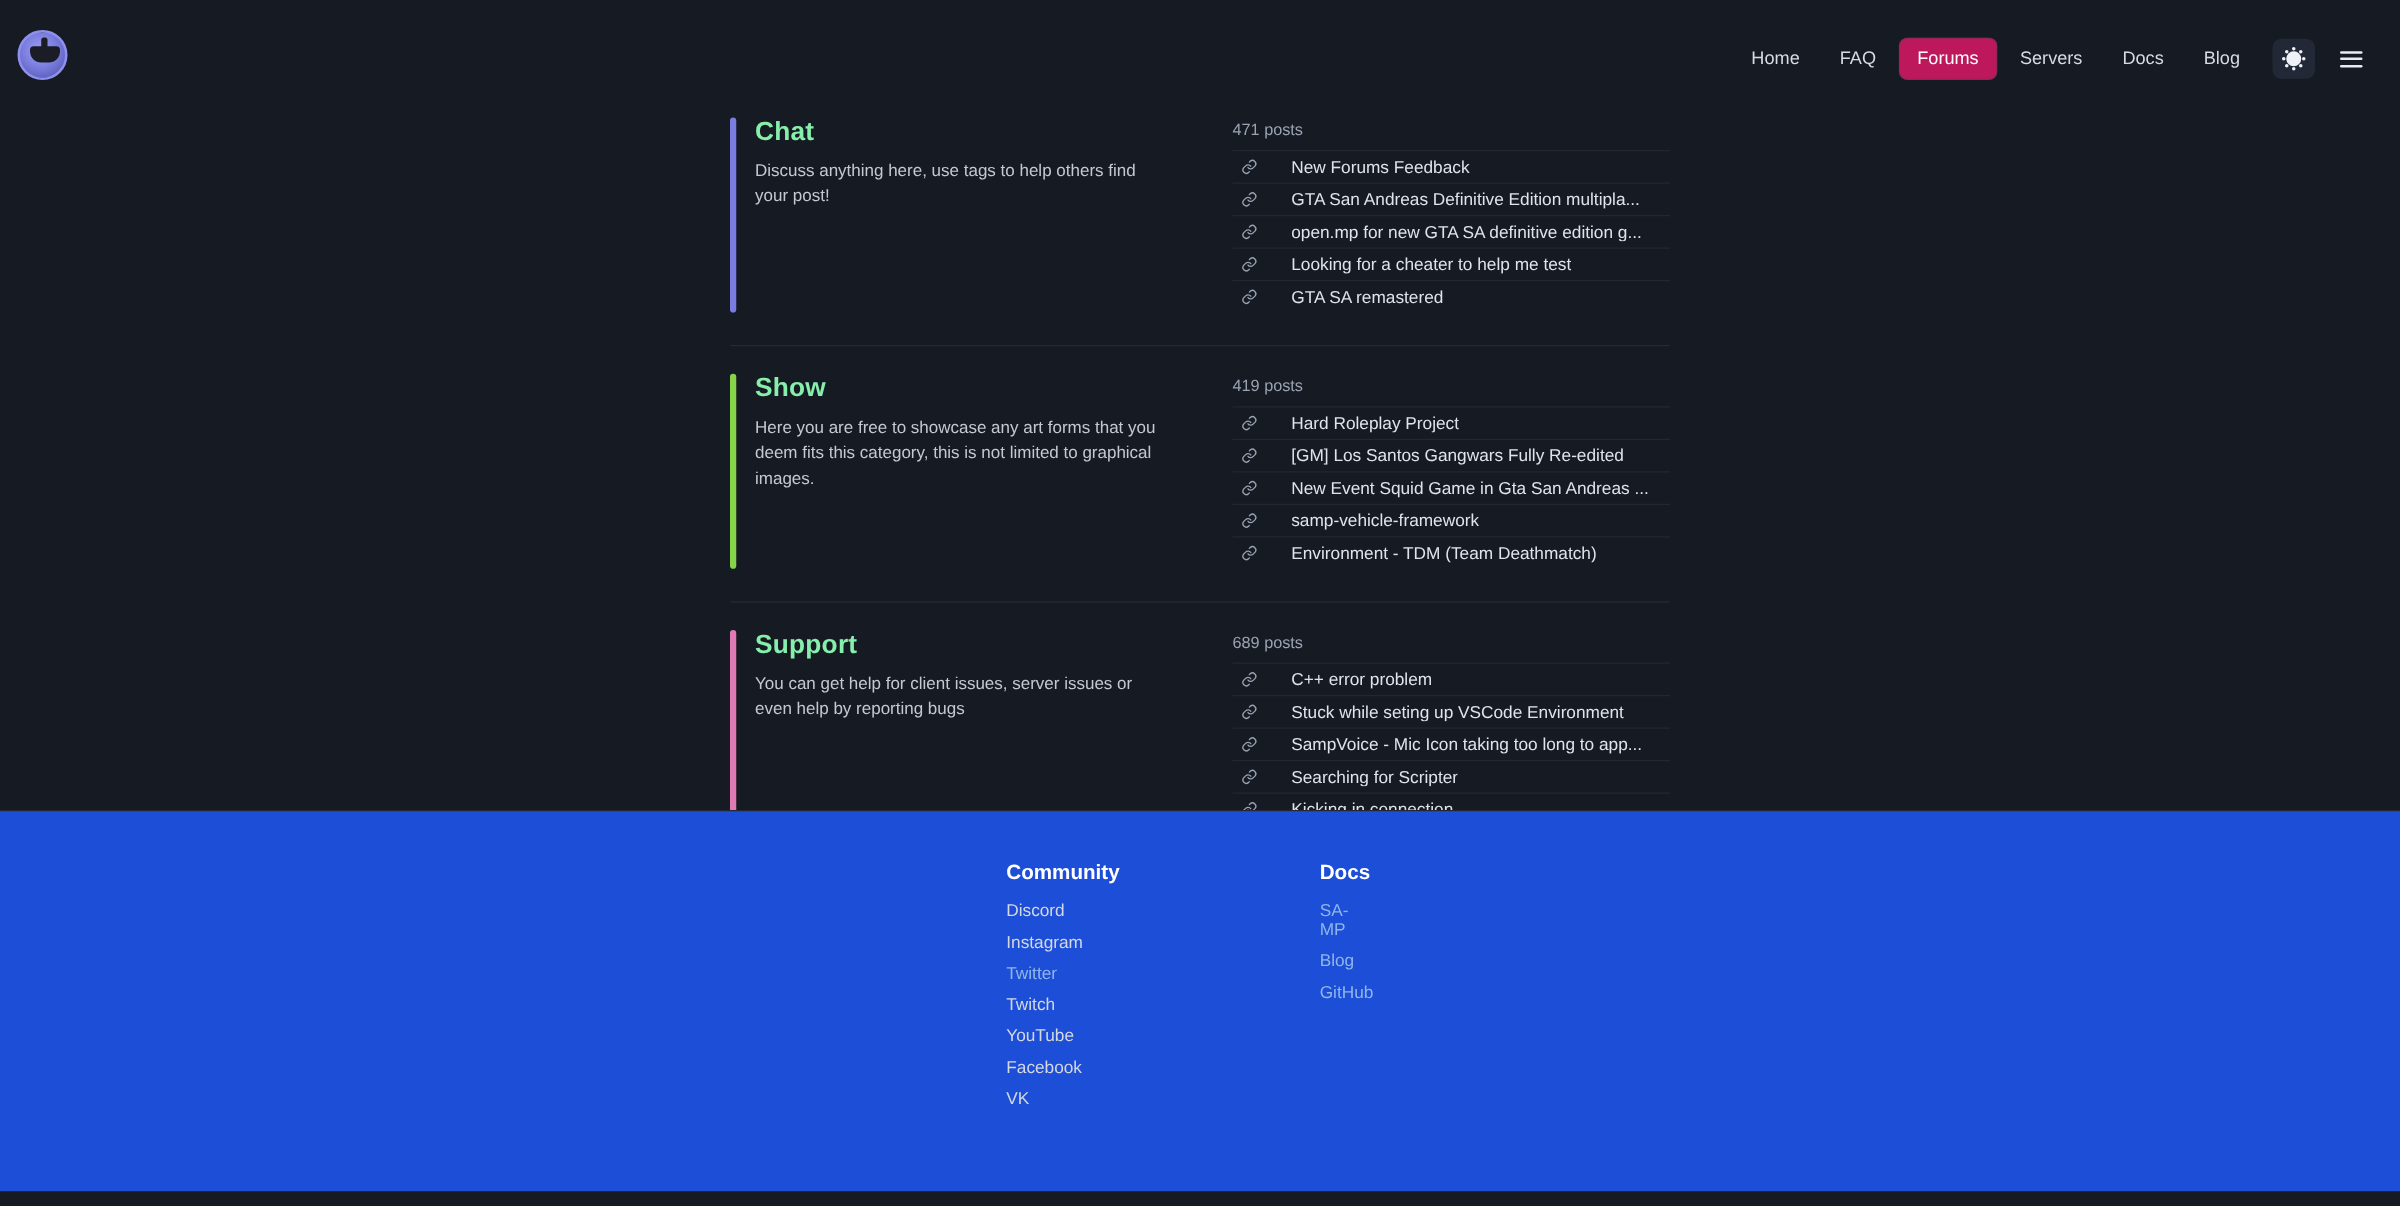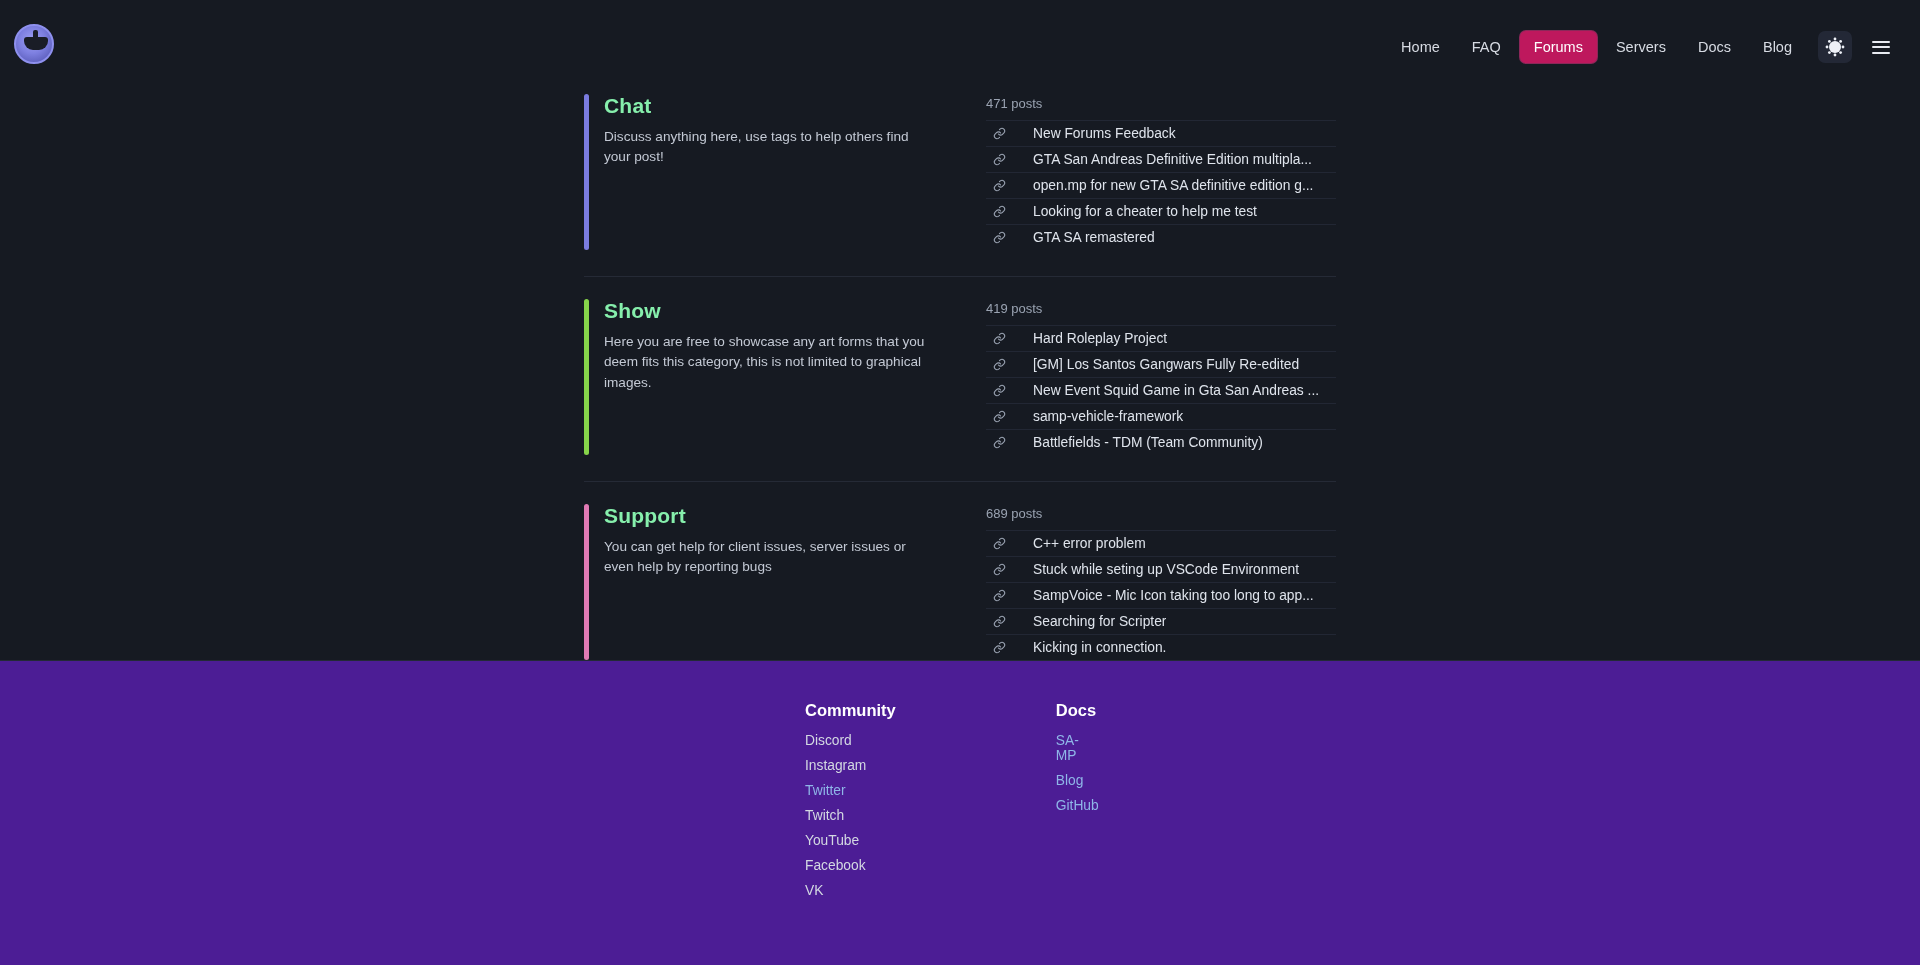--- a/index.html
+++ b/index.html
@@ -162,23 +162,23 @@
   .topic .link-ico {
     flex: none;
     color: #9aa3b2;
     display: inline-flex;
   }
   .topic-label { overflow: hidden; text-overflow: ellipsis; }
 
   
   .footer {
     position: absolute;
-    left: 0; right: 0; bottom: 0;
+    left: 0; right: 0; bottom: 12px;
     height: 305px;
-    background: #4c1d95;
+    background: #1d4ed8;
     border-top: 1px solid #232936;
   }
   .footer-inner {
     display: flex;
     gap: 160px;
     padding: 40px 0 0 805px;
   }
   .f-title {
     font-size: 16.5px;
     font-weight: bold;
@@ -326,21 +326,21 @@
             </span>
           <span class="topic-label">samp-vehicle-framework</span>
         </div>
         <div class="topic">
           <span class="link-ico">
               <svg width="13" height="13" viewBox="0 0 24 24" fill="none" stroke="currentColor" stroke-width="2" stroke-linecap="round">
                 <path d="M10 13a5 5 0 0 0 7.5.5l3-3a5 5 0 0 0-7-7l-1.5 1.5"></path>
                 <path d="M14 11a5 5 0 0 0-7.5-.5l-3 3a5 5 0 0 0 7 7l1.5-1.5"></path>
               </svg>
             </span>
-          <span class="topic-label">Battlefields - TDM (Team Community)</span>
+          <span class="topic-label">Environment - TDM (Team Deathmatch)</span>
         </div>
       </div>
     </div>
 
     <div class="card">
       <div class="card-left">
         <div class="accent" style="background:#e07ab4"></div>
         <div>
           <div class="card-title">Support</div>
           <div class="card-desc">You can get help for client issues, server issues or even help by reporting bugs</div>

